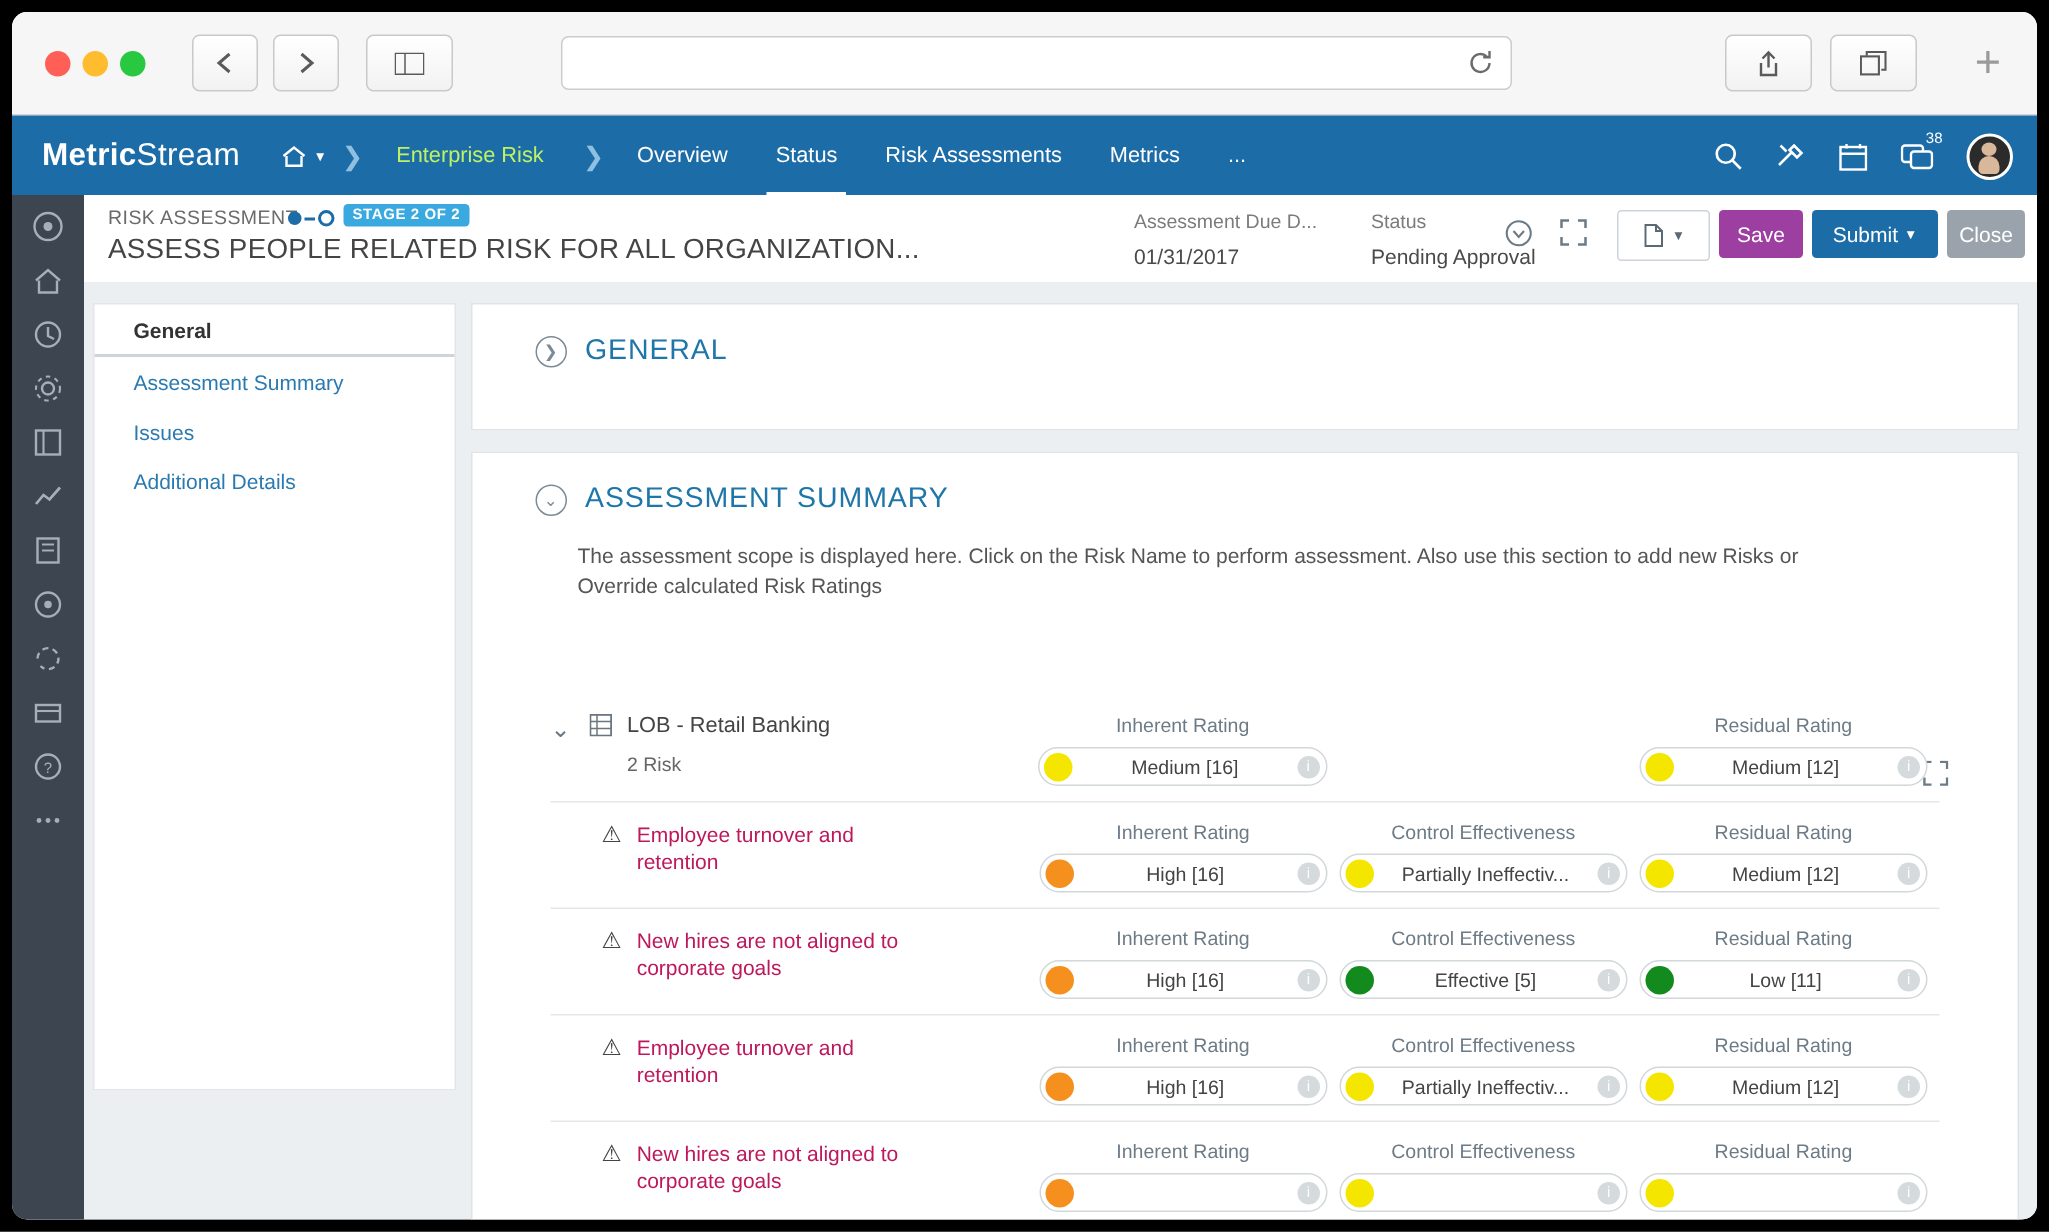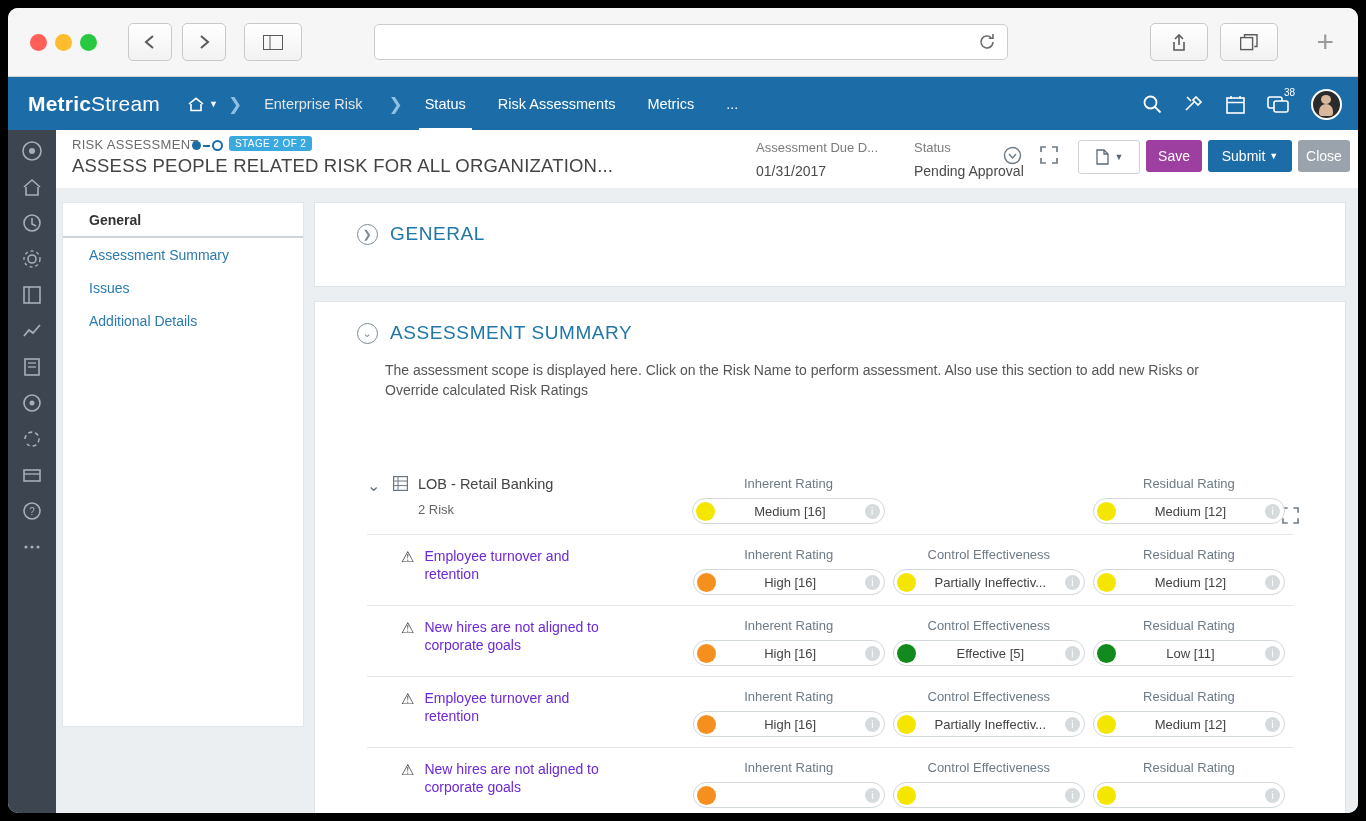--- a/index.html
+++ b/index.html
@@ -108,21 +108,21 @@
     box-sizing: border-box;
     position: relative;
     white-space: nowrap;
   }
   .nav-item.active::after {
     content: "";
     position: absolute;
     left: 10px; right: 10px; bottom: 0;
     height: 3px; background: #ffffff;
   }
-  .nav-item.crumb { color: #e5e5e5; }
+  .nav-item.crumb { color: #bef264; }
   .header-icons {
     position: absolute;
     right: 16px;
     display: flex; align-items: center; gap: 22px;
   }
   .badge {
     position: absolute;
     top: -8px; right: -9px;
     background: #1c6ca8;
     color: #fff;
@@ -182,21 +182,21 @@
   .stage-dots {
     position: absolute; left: 136px; top: 10px;
     display: flex; align-items: center; gap: 2px;
   }
   .sdot { width: 9px; height: 9px; border-radius: 50%; background: #1c6ca8; }
   .sdot.ring { background: #fff; border: 2px solid #1c6ca8; box-sizing: border-box; width: 11px; height: 11px; }
   .sline { width: 7px; height: 2px; background: #1c6ca8; }
   .stage-badge {
     position: absolute; left: 173px; top: 6px;
     background: #3aa9e0; color: #fff;
-    font-size: 10px; font-weight: normal;
+    font-size: 10px; font-weight: bold;
     border-radius: 3px; padding: 2px 6px;
     letter-spacing: .4px;
   }
   .ra-title {
     position: absolute; left: 16px; top: 25px;
     font-size: 18.5px; color: #444; letter-spacing: .2px;
   }
   .meta {
     position: absolute; top: 10px;
     font-size: 13px;
@@ -314,21 +314,21 @@
   .grp-icon { color: #6a7781; }
   .grp-title { font-size: 14.5px; color: #444; }
   .sub-count { font-size: 13px; color: #666; margin: 10px 0 0 32px; }
   .warn {
     color: #444;
     font-size: 15px;
     line-height: 1;
     margin-top: 2px;
   }
   .risk-link {
-    color: #6d28d9;
+    color: #be185d;
     font-size: 14px;
     line-height: 1.3;
     width: 190px;
   }
   .col-rate {
     width: 195px;
     margin-right: 8px;
   }
   .rate-label {
     font-size: 13px;
@@ -426,20 +426,21 @@
     <div class="home-chip">
       <svg width="16" height="15" viewBox="0 0 16 15">
           <path d="M1 7L8 1.3 15 7" fill="none" stroke="#fff" stroke-width="1.6"></path>
           <path d="M3 7v6.5h10V7" fill="none" stroke="#fff" stroke-width="1.6"></path>
         </svg>
       <span style="font-size:9px">▼</span>
     </div>
     <span class="crumb-sep">❯</span>
     <div class="nav-item crumb">Enterprise Risk</div>
     <span class="crumb-sep">❯</span>
+    <div class="nav-item">Overview</div>
     <div class="nav-item active">Status</div>
     <div class="nav-item">Risk Assessments</div>
     <div class="nav-item">Metrics</div>
     <div class="nav-item">...</div>
     <div class="header-icons">
       <span>
         <svg width="20" height="20" viewBox="0 0 20 20">
             <circle cx="8.5" cy="8.5" r="6" fill="none" stroke="#fff" stroke-width="1.8"></circle>
             <line x1="13" y1="13" x2="18.5" y2="18.5" stroke="#fff" stroke-width="1.8"></line>
           </svg>

